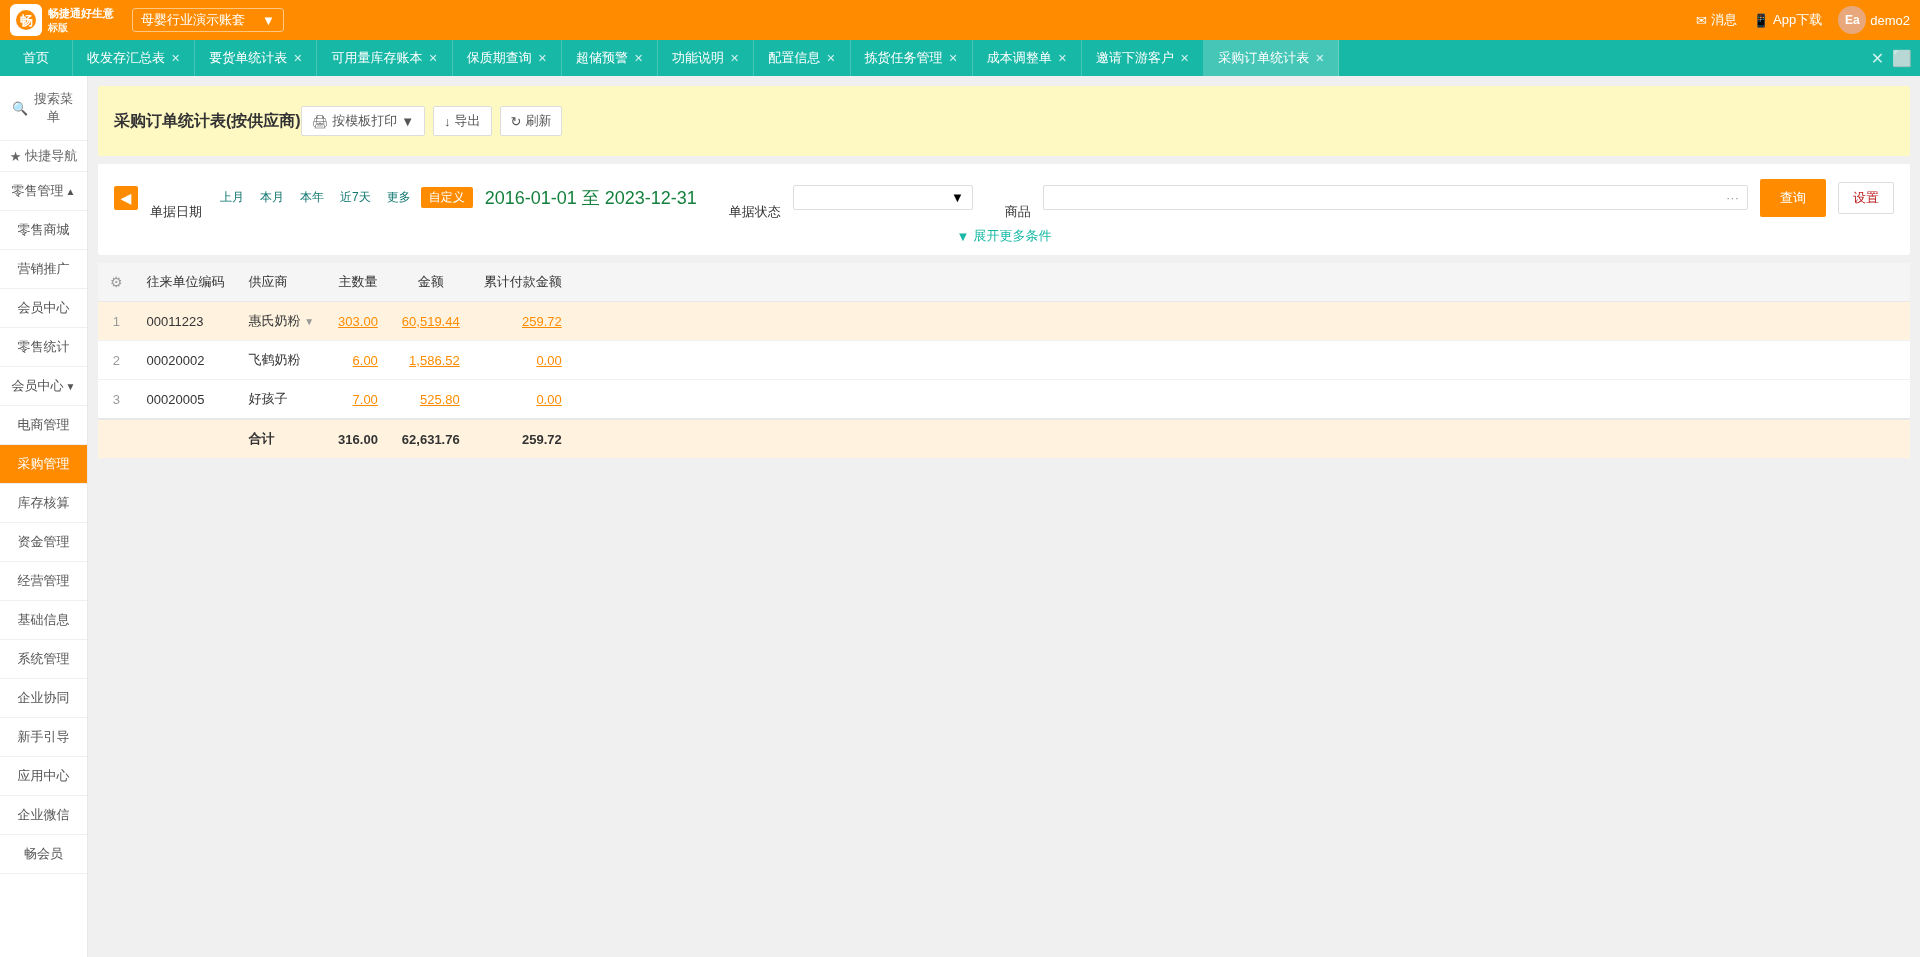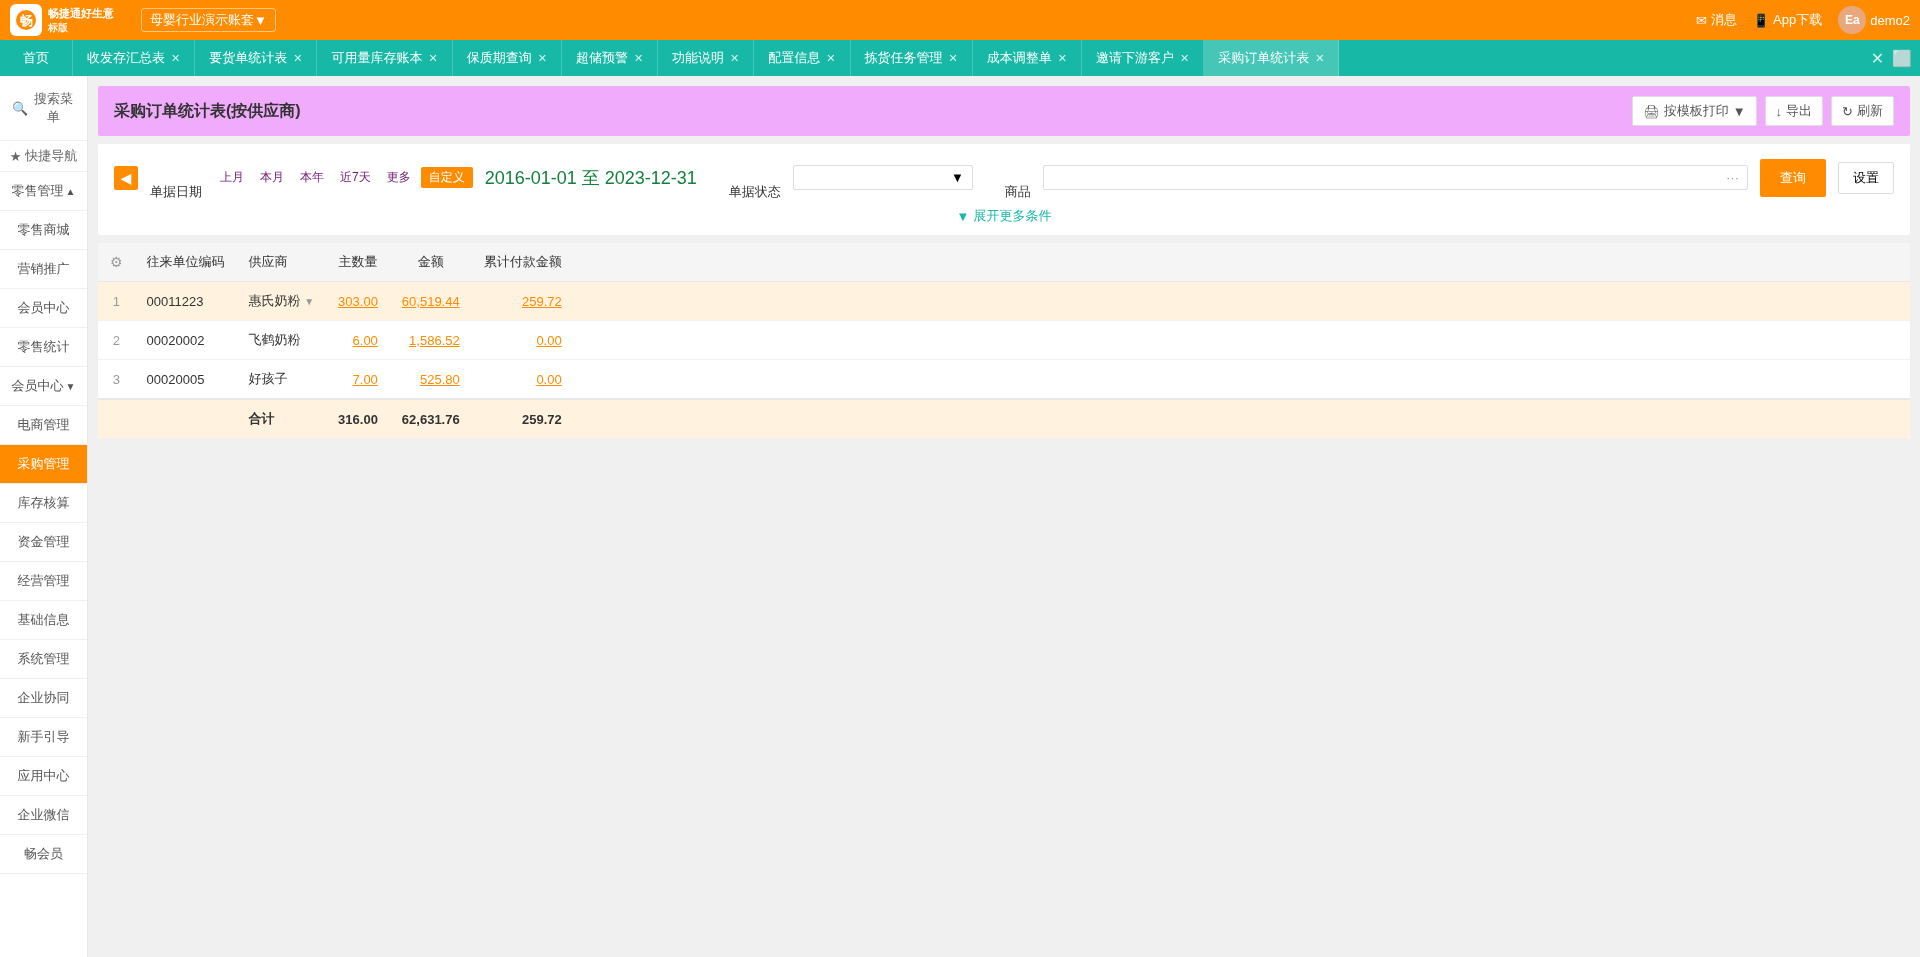--- a/index.html
+++ b/index.html
@@ -6,21 +6,21 @@
     body { display: flex; flex-direction: column; height: 957px; overflow: hidden; background: #f5f5f5; }
 
     
     .top-bar {
       display: flex; align-items: center; height: 40px;
       background: #ff8c00; padding: 0 10px; gap: 8px; flex-shrink: 0;
     }
     .logo-area { display: flex; align-items: center; gap: 6px; color: white; font-size: 12px; font-weight: bold; }
     .logo-icon { width: 32px; height: 32px; background: white; border-radius: 6px; display: flex; align-items: center; justify-content: center; }
     .logo-icon svg { width: 24px; height: 24px; }
-    .dropdown-selector { display: flex; align-items: center; gap: 0; color: white; font-size: 12px; margin-left: 19px; cursor: pointer; border: 1px solid rgba(255,255,255,0.5); padding: 2px 8px; border-radius: 3px; }
+    .dropdown-selector { display: flex; align-items: center; gap: 17px; color: white; font-size: 12px; margin-left: 10px; cursor: pointer; border: 1px solid rgba(255,255,255,0.5); padding: 2px 8px; border-radius: 3px; }
     .top-right { margin-left: auto; display: flex; align-items: center; gap: 16px; color: white; font-size: 13px; }
     .top-right-item { display: flex; align-items: center; gap: 4px; cursor: pointer; }
     .avatar { width: 28px; height: 28px; border-radius: 50%; background: #e8a87c; display: flex; align-items: center; justify-content: center; color: white; font-size: 12px; font-weight: bold; }
 
     
     .nav-tabs {
       display: flex; align-items: center; background: #17b8a6; height: 36px; flex-shrink: 0; overflow: hidden;
     }
     .nav-tab {
       display: flex; align-items: center; gap: 4px; padding: 0 14px; height: 100%; color: white; cursor: pointer; font-size: 13px; white-space: nowrap; border-right: 1px solid rgba(255,255,255,0.2);
@@ -46,42 +46,42 @@
     .sidebar-item.has-arrow { display: flex; align-items: center; justify-content: center; gap: 2px; }
     .sidebar-arrow { font-size: 10px; }
 
     
     .content-area { flex: 1; display: flex; flex-direction: column; overflow: hidden; background: #f0f0f0; }
 
     
     .page-content { flex: 1; overflow-y: auto; padding: 10px; }
 
     
-    .page-title-bar { background: #f0abfc; padding: 10px 16px; display: flex; align-items: center; justify-content: space-between; margin-bottom: 8px; border-radius: 2px; }
+    .page-title-bar { background: #fef9c3; padding: 20px 16px; display: flex; align-items: center; margin-bottom: 8px; border-radius: 2px; }
     .page-title { font-size: 16px; font-weight: bold; color: #333; }
     .page-actions { display: flex; align-items: center; gap: 8px; }
     .btn-print { display: flex; align-items: center; gap: 4px; padding: 5px 10px; border: 1px solid #ddd; background: white; cursor: pointer; border-radius: 2px; color: #555; font-size: 13px; }
     .btn-export { display: flex; align-items: center; gap: 4px; padding: 5px 10px; border: 1px solid #ddd; background: white; cursor: pointer; border-radius: 2px; color: #555; font-size: 13px; }
     .btn-refresh { display: flex; align-items: center; gap: 4px; padding: 5px 10px; border: 1px solid #ddd; background: white; cursor: pointer; border-radius: 2px; color: #555; font-size: 13px; }
 
     
     .filter-bar { background: white; padding: 10px 16px; margin-bottom: 8px; border-radius: 2px; }
     .filter-row { display: flex; align-items: center; gap: 12px; flex-wrap: wrap; }
     .filter-toggle-btn { width: 24px; height: 24px; background: #ff8c00; color: white; border: none; cursor: pointer; border-radius: 2px; display: flex; align-items: center; justify-content: center; font-size: 14px; flex-shrink: 0; }
     .filter-label { font-size: 13px; color: #333; white-space: nowrap; margin-top: 29px; }
     .date-quick-btns { display: flex; gap: 4px; }
-    .date-quick-btn { padding: 2px 6px; border: none; background: none; cursor: pointer; color: #701a75; font-size: 12px; }
+    .date-quick-btn { padding: 2px 6px; border: none; background: none; cursor: pointer; color: #0f766e; font-size: 12px; }
     .date-custom-btn { padding: 2px 8px; background: #ff8c00; color: white; border: none; border-radius: 2px; cursor: pointer; font-size: 12px; }
     .date-range { font-size: 18px; color: #15803d; }
     .filter-dropdown { display: flex; align-items: center; gap: 4px; border: 1px solid #ddd; padding: 4px 8px; background: white; cursor: pointer; border-radius: 2px; min-width: 180px; }
     .filter-dropdown-label { color: #333; font-size: 13px; flex: 1; }
     .filter-input { display: flex; align-items: center; gap: 4px; border: 1px solid #ddd; padding: 4px 8px; background: white; border-radius: 2px; min-width: 200px; }
     .filter-input input { border: none; outline: none; font-size: 13px; flex: 1; color: #333; }
     .btn-search { padding: 10px 20px; background: #ff8c00; color: white; border: none; cursor: pointer; border-radius: 2px; font-size: 13px; }
-    .btn-settings { padding: 6px 14px; background: white; color: #000000; border: 1px solid #ddd; cursor: pointer; border-radius: 2px; font-size: 13px; }
+    .btn-settings { padding: 6px 14px; background: white; color: #b91c1c; border: 1px solid #ddd; cursor: pointer; border-radius: 2px; font-size: 13px; }
     .expand-more { display: flex; align-items: center; justify-content: center; padding: 6px 0 0; }
     .expand-more-btn { color: #17b8a6; font-size: 12px; cursor: pointer; display: flex; align-items: center; gap: 4px; background: none; border: none; }
 
     
     .table-container { background: white; border-radius: 2px; overflow: hidden; }
     .data-table { width: 100%; border-collapse: collapse; }
     .data-table th { background: #f5f5f5; padding: 10px 12px; text-align: left; font-size: 13px; color: #333; font-weight: normal; border-bottom: 1px solid #e8e8e8; white-space: nowrap; }
     .data-table th.text-center, .data-table td.text-center { text-align: center; }
     .data-table td { padding: 10px 12px; border-bottom: 1px solid #f0f0f0; font-size: 13px; color: #333; white-space: nowrap; }
     .data-table tr.highlighted td { background: #fff3e0; }

